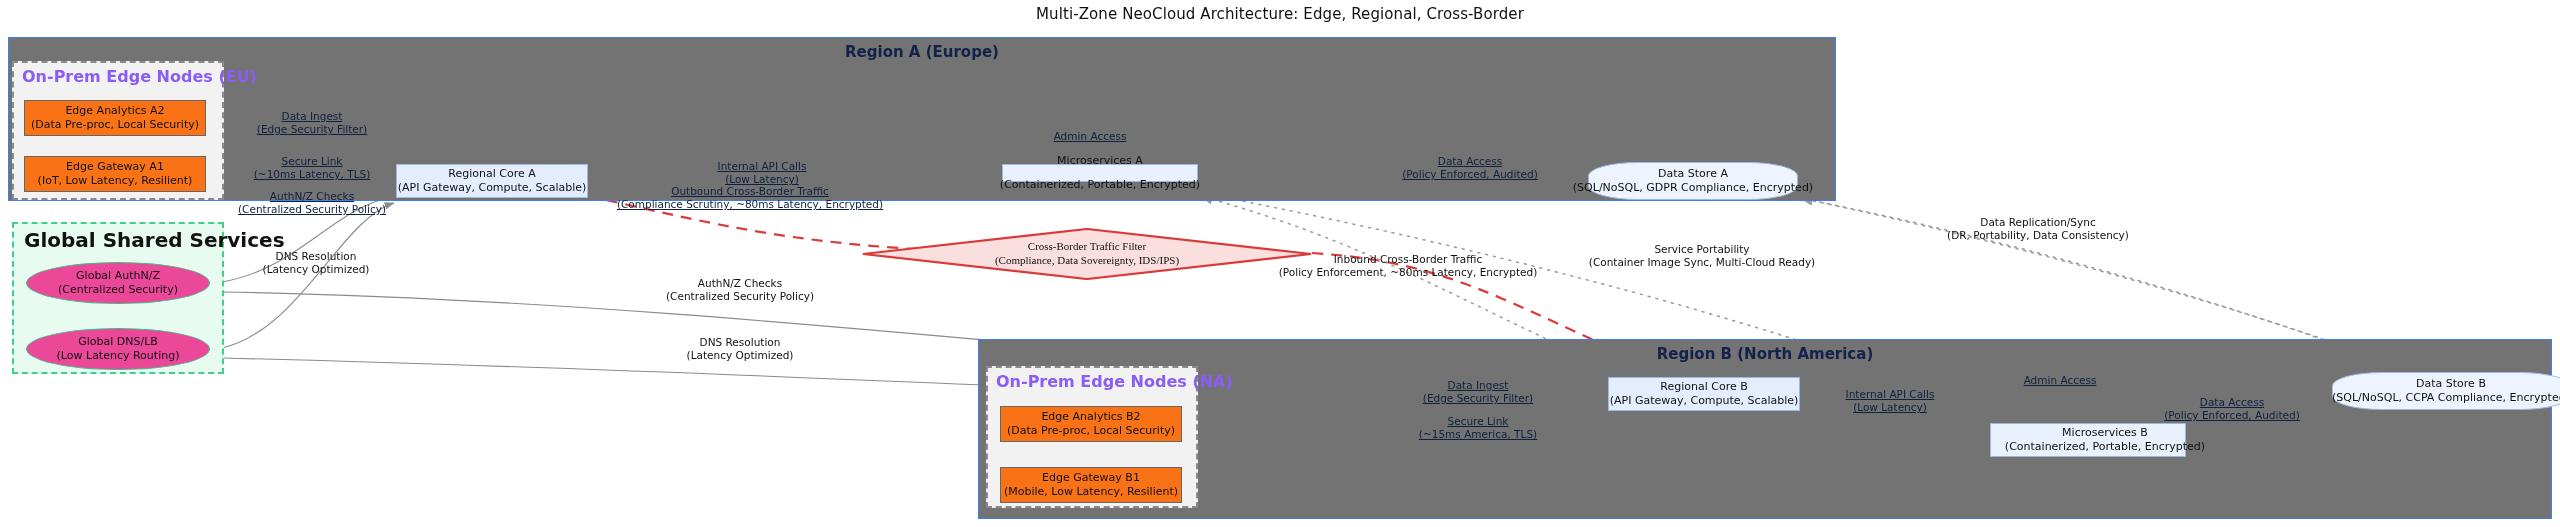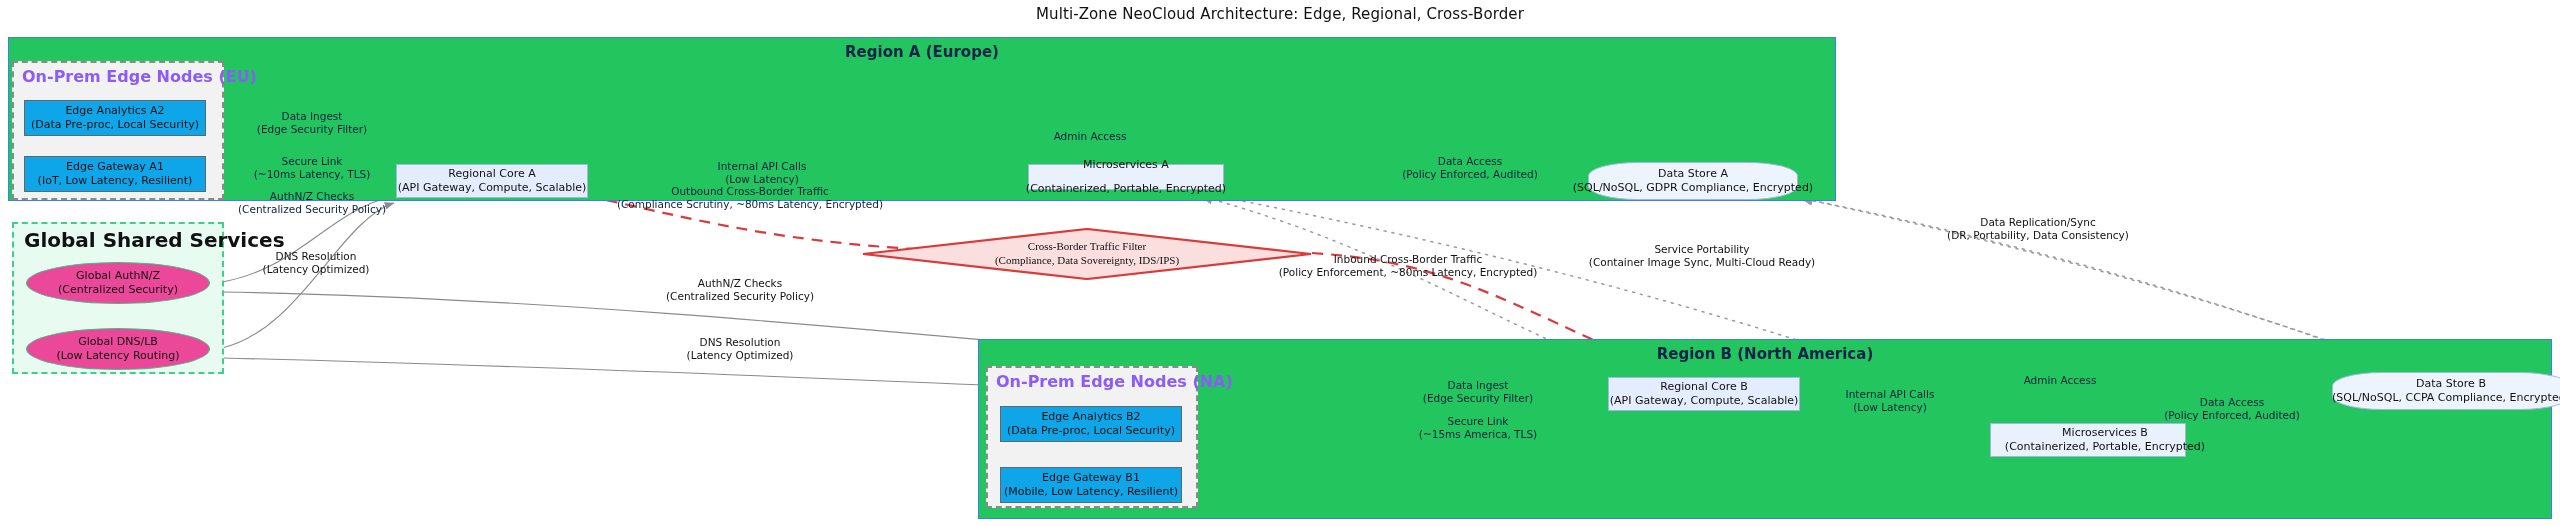--- a/index.html
+++ b/index.html
@@ -7,52 +7,52 @@
        font-family:"DejaVu Sans","Liberation Sans",sans-serif;color:#111;}
   #stage{position:relative;width:2560px;height:527px;}
 
   .title{position:absolute;left:0;top:5px;width:2560px;text-align:center;
          font-size:15px;color:#111;letter-spacing:.1px;}
 
   
   .cluster{position:absolute;box-sizing:border-box;}
   .cluster-label{position:absolute;font-weight:700;color:#111;white-space:nowrap;}
 
-  .region{background:#22c55e;border:1px solid #3d7ff2;}
+  .region{background:#737373;border:1px solid #3d7ff2;}
   .region > .cluster-label{font-size:15px;color:#12224a;}
 
   .onprem{background:#f2f2f2;border:2.5px dashed #8a8a8a;}
   .onprem > .cluster-label{font-size:16px;color:#8b5cf6;}
 
   .shared{background:#e8fbf0;border:2.5px dashed #3ecf8e;}
   .shared > .cluster-label{font-size:20px;color:#111;}
 
   
   .node{position:absolute;box-sizing:border-box;display:flex;flex-direction:column;
         align-items:center;justify-content:center;text-align:center;
         font-size:11px;line-height:1.25;color:#111;white-space:nowrap;}
   .node .l1{display:block;}
   .node .l2{display:block;}
 
-  .n-edge{background:#0ea5e9;border:1px solid #666;}
+  .n-edge{background:#f97316;border:1px solid #666;}
   .n-core{background:#e3edfd;border:1px solid #9fb8e0;}
   .n-svc {background:#e9f1fd;border:1px solid #9fb8e0;}
 
   .n-cyl{background:#eef4fd;border:1px solid #9fb8e0;border-radius:50px/14px;}
 
   .n-ellipse{background:#ec4899;border:1.2px solid #3ebd87;border-radius:50%;}
 
   .n-diamond{background:transparent;border:none;}
   .n-diamond .dtext{position:relative;z-index:2;font-family:Liberation Serif, serif;}
   .n-diamond .dshape{position:absolute;inset:0;z-index:1;}
 
   
   .elabel{position:absolute;font-size:10.5px;line-height:1.25;text-align:center;
           color:#111;white-space:nowrap;transform:translateX(-50%);}
-  .elabel.dark{color:#10203f;}
+  .elabel.dark{color:#10203f;text-decoration:underline;}
 
   svg.wires{position:absolute;left:0;top:0;width:2560px;height:527px;
             pointer-events:none;z-index:0;}
   .lay{position:relative;z-index:1;}
 </style>
 </head>
 <body>
 
 <div id="stage">
 
@@ -131,21 +131,21 @@
   <div class="node n-edge" style="left:24px;top:156px;width:182px;height:36px;">
     <span class="l1">Edge Gateway A1</span>
     <span class="l2">(IoT, Low Latency, Resilient)</span>
   </div>
 
   <div class="node n-core" style="left:396px;top:164px;width:192px;height:34px;">
     <span class="l1">Regional Core A</span>
     <span class="l2">(API Gateway, Compute, Scalable)</span>
   </div>
 
-  <div class="node n-svc" style="left:1028px;top:164px;width:196px;height:26px;gap:10px;">
+  <div class="node n-svc" style="left:1002px;top:164px;width:196px;height:18px;gap:10px;">
     <span class="l1">Microservices A</span>
     <span class="l2">(Containerized, Portable, Encrypted)</span>
   </div>
 
   <div class="node n-cyl" style="left:1588px;top:162px;width:210px;height:38px;">
     <span class="l1">Data Store A</span>
     <span class="l2">(SQL/NoSQL, GDPR Compliance, Encrypted)</span>
   </div>
 
   <div class="cluster shared" style="left:12px;top:222px;width:212px;height:152px;">

